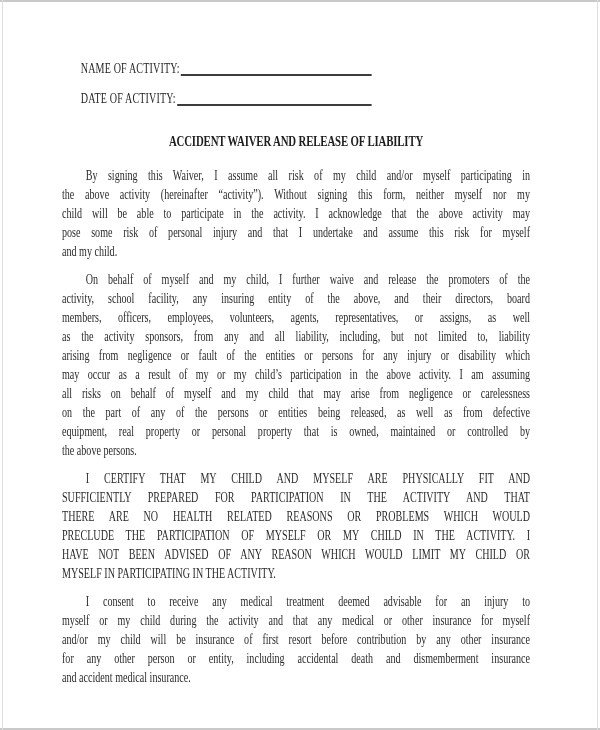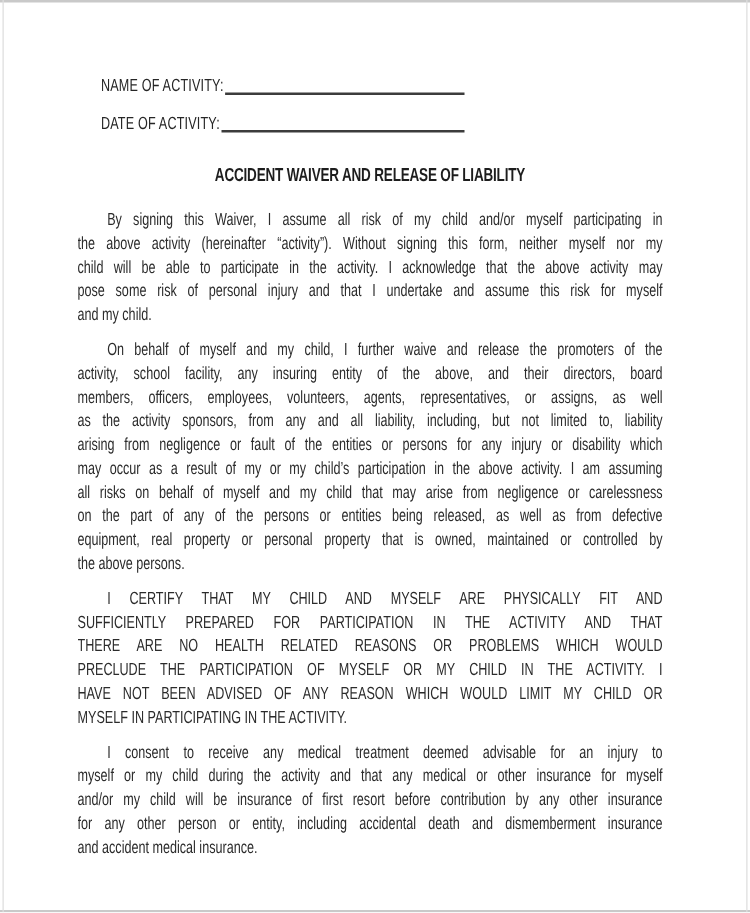--- a/index.html
+++ b/index.html
@@ -1,18 +1,18 @@
 <!DOCTYPE html>
 <html><head>
 <meta charset="utf-8">
 <style>
   html,body { margin:0; padding:0; background:#fff; }
   .page {
     position:relative; width:600px; height:730px; background:#ffffff;
-    overflow:hidden; font-family:Liberation Sans, sans-serif; color:#2b2b2b;
+    overflow:hidden; font-family:Liberation Serif, serif; color:#2b2b2b;
   }
   .edge { position:absolute; background:#c9c9c9; }
   .edge.top    { left:0; top:0; width:600px; height:2px; }
   .edge.bottom { left:0; top:728px; width:600px; height:2px; }
   .edge.left   { left:2px; top:0; width:1px; height:730px; background:#dedede; }
   .edge.right  { left:597px; top:0; width:1px; height:730px; background:#dedede; }
 
   
   .doc {
     position:absolute; left:62px; top:0; width:650px;

